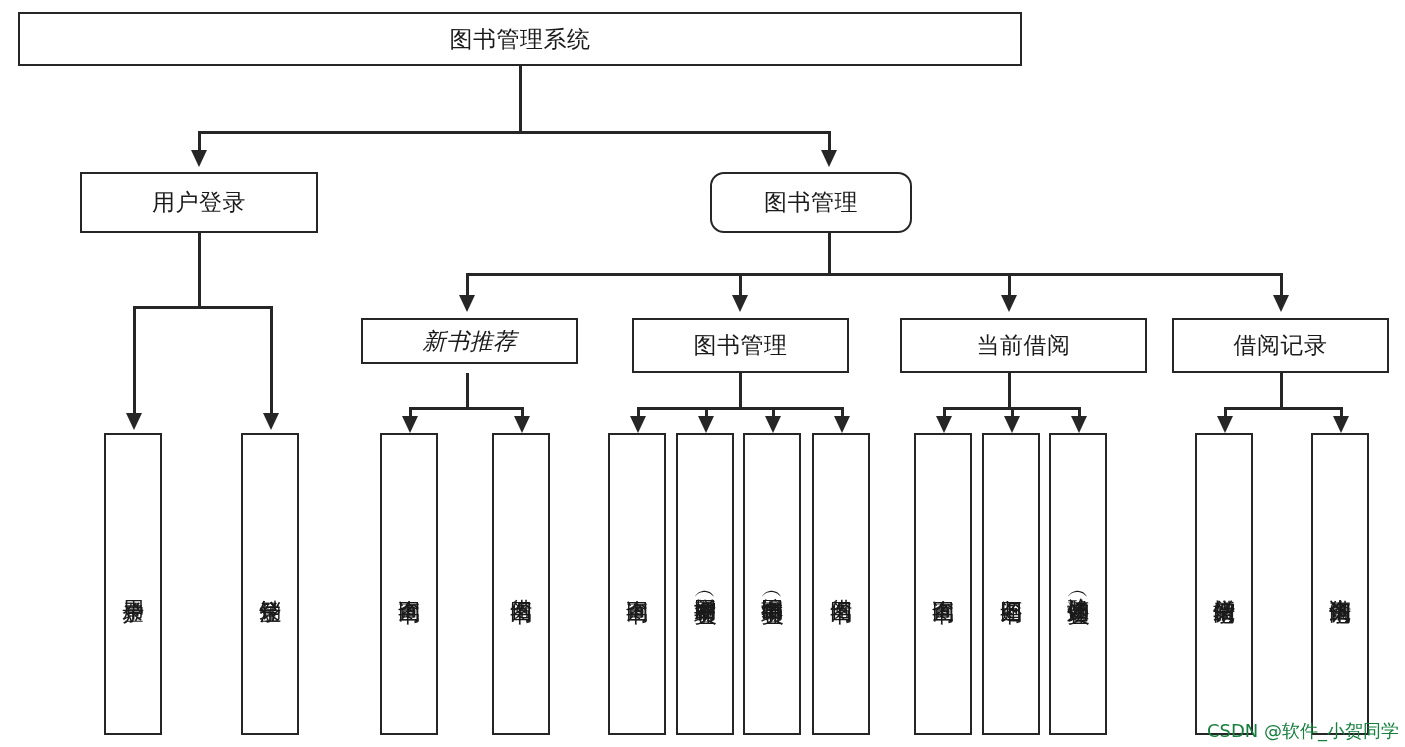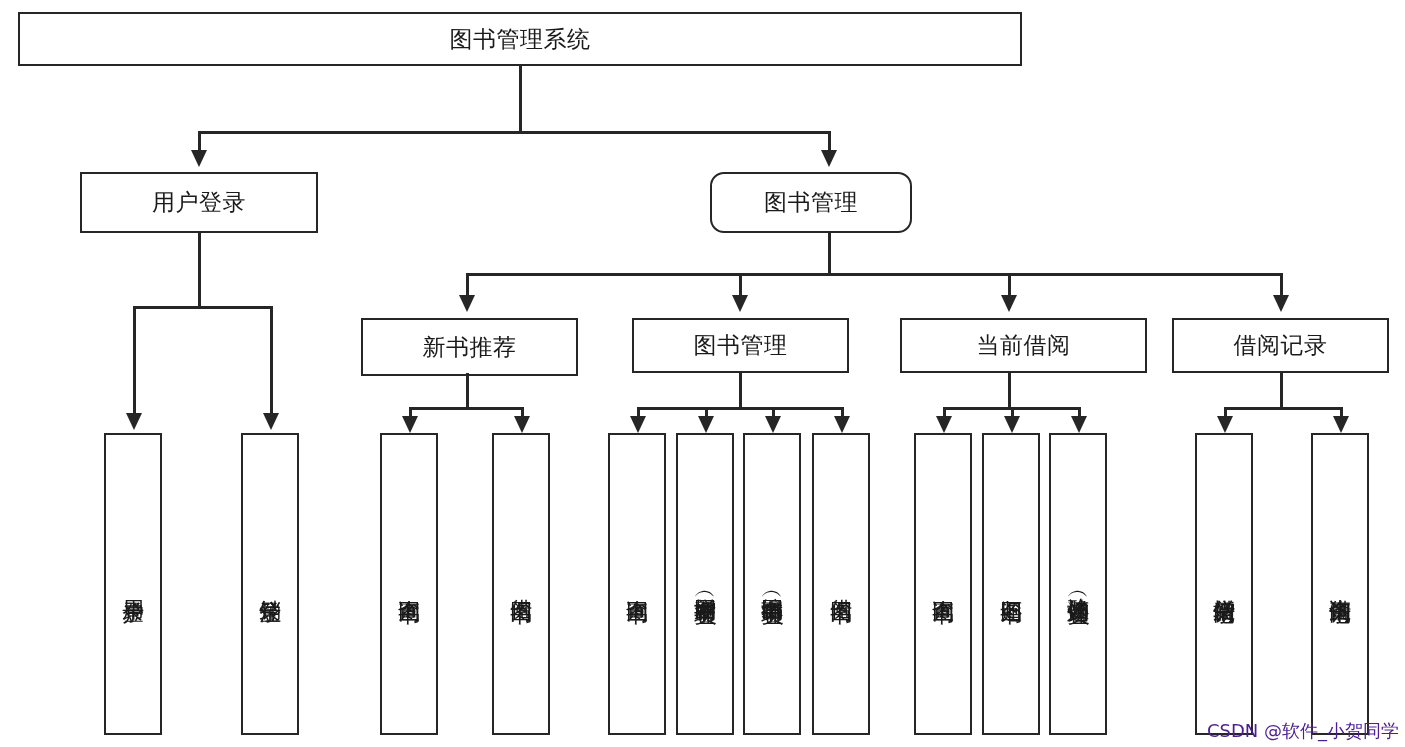--- a/index.html
+++ b/index.html
@@ -66,21 +66,21 @@
     border-left: 8px solid transparent;
     border-right: 8px solid transparent;
     border-top: 17px solid #262626;
   }
   
   #watermark {
     position: absolute;
     right: 6px;
     bottom: 4px;
     font-size: 18px;
-    color: #4c1d95;
+    color: #15803d;
     white-space: nowrap;
     user-select: none;
     font-family: "DejaVu Sans", "Liberation Sans", sans-serif;
   }
 </style>
 </head>
 <body>
 
 <div id="canvas">
 
@@ -117,21 +117,21 @@
   <div class="ln h" style="left:466px; top:273px; width:816px;"></div>
   <div class="ln v" style="left:466px; top:273px; height:25px;"></div>
   <div class="arrow" style="left:459px; top:295px;"></div>
   <div class="ln v" style="left:739px; top:273px; height:25px;"></div>
   <div class="arrow" style="left:732px; top:295px;"></div>
   <div class="ln v" style="left:1008px; top:273px; height:25px;"></div>
   <div class="arrow" style="left:1001px; top:295px;"></div>
   <div class="ln v" style="left:1280px; top:273px; height:25px;"></div>
   <div class="arrow" style="left:1273px; top:295px;"></div>
 
-  <div class="node horiz" style="left:361px; top:318px; width:217px; height:58px;">
+  <div class="node horiz" style="left:361px; top:318px; width:217px; height:46px;font-style:italic;">
     <span>新书推荐</span>
   </div>
   <div class="node horiz" style="left:632px; top:318px; width:217px; height:55px;">
     <span>图书管理</span>
   </div>
   <div class="node horiz" style="left:900px; top:318px; width:247px; height:55px;">
     <span>当前借阅</span>
   </div>
   <div class="node horiz" style="left:1172px; top:318px; width:217px; height:55px;">
     <span>借阅记录</span>

